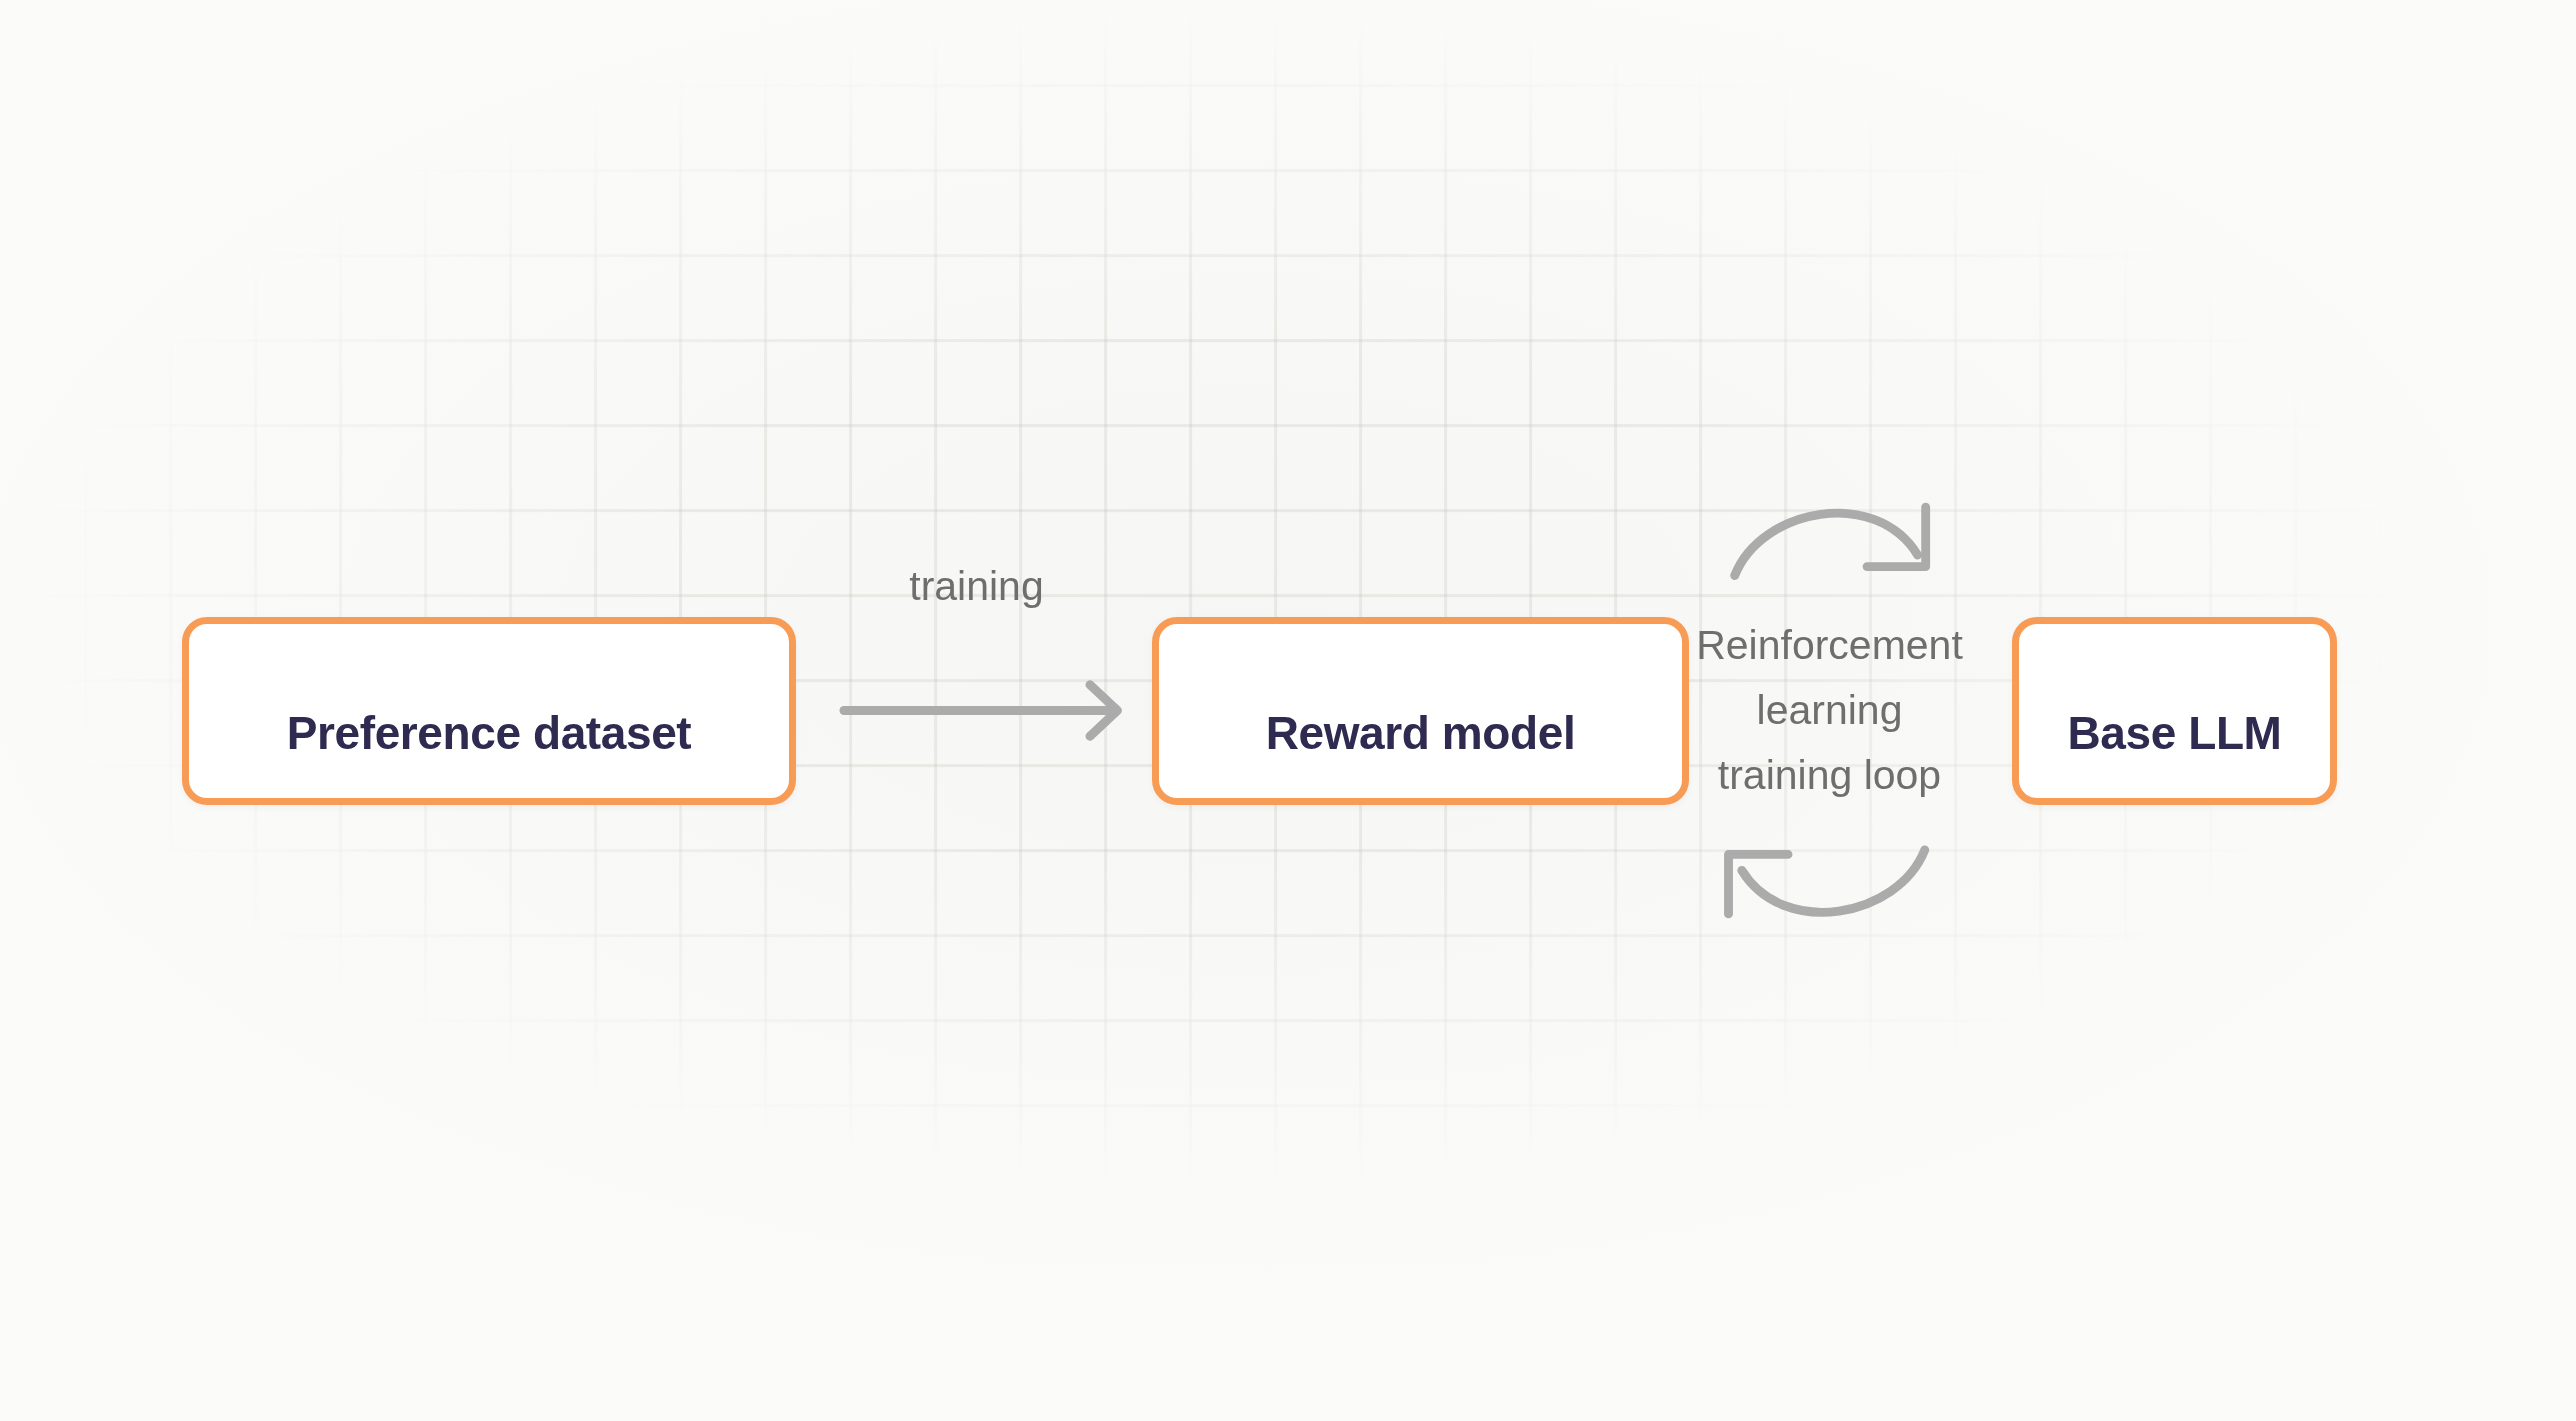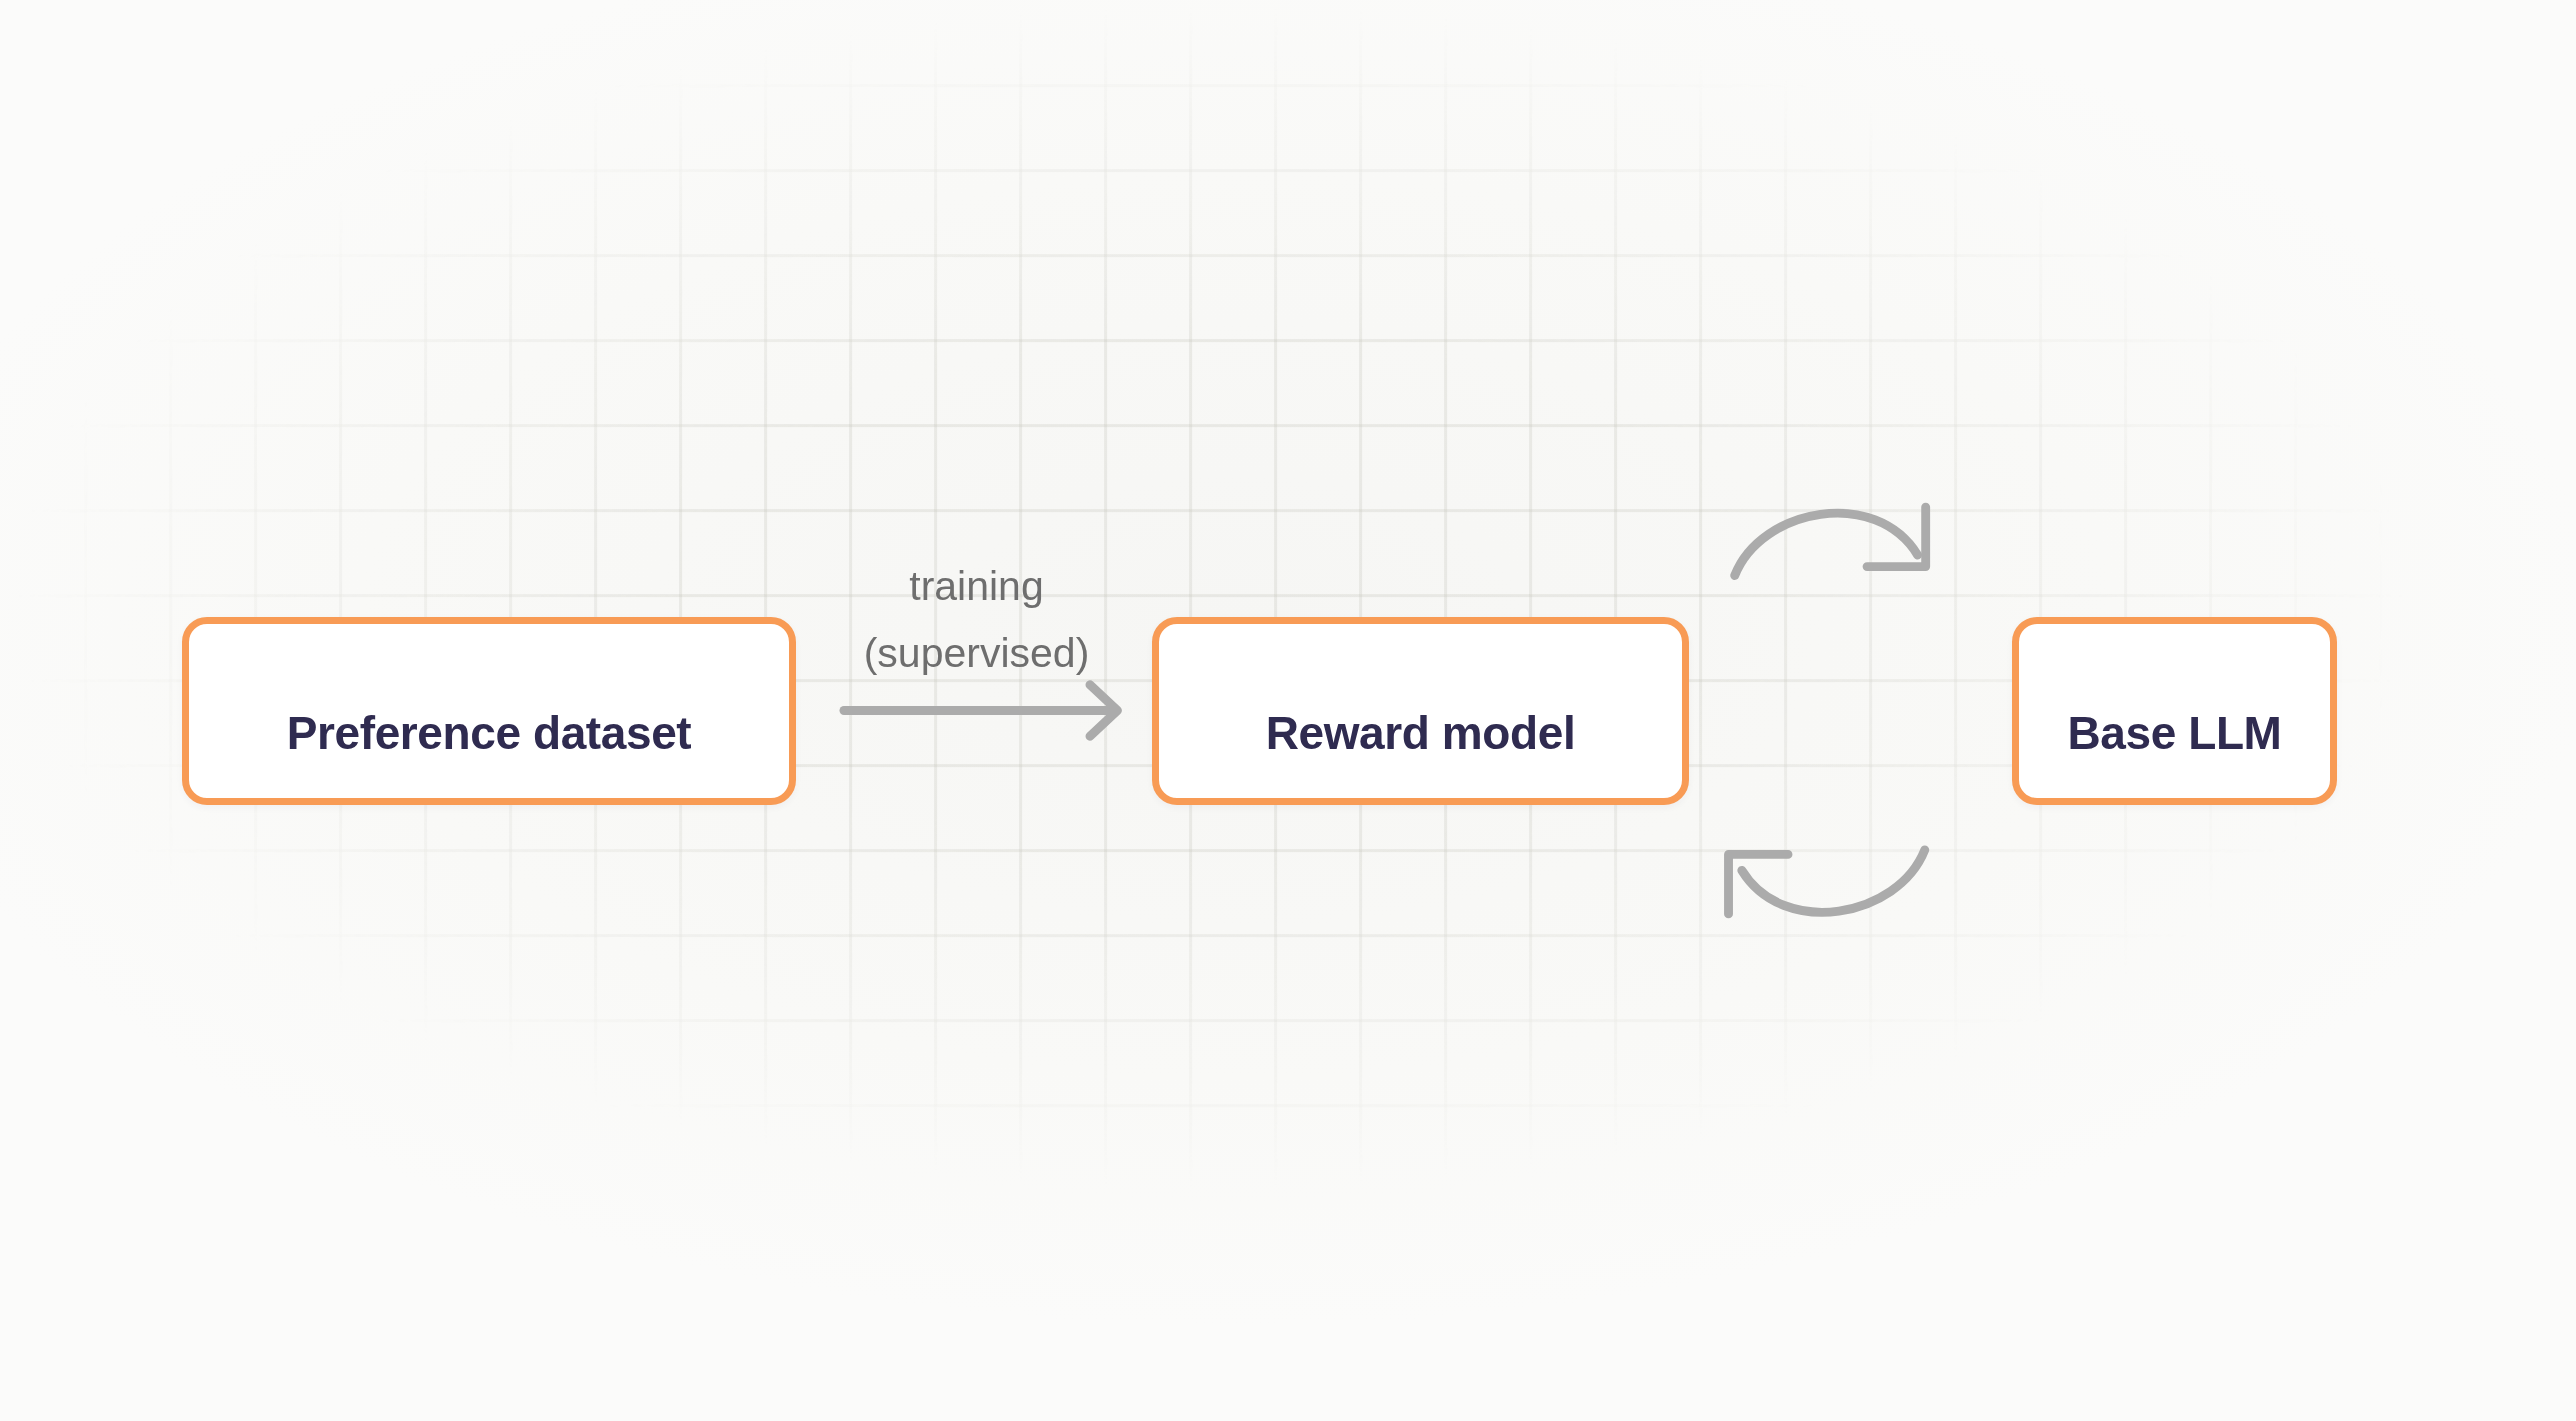--- a/index.html
+++ b/index.html
@@ -122,18 +122,22 @@
   <div class="node node-reward">
     <span class="node-label">Reward model</span>
   </div>
 
   <div class="node node-base">
     <span class="node-label">Base LLM</span>
   </div>
 
   <div class="edge-label supervised-label">
     <span>training</span>
-    <span>(supervised)</span>
   </div>
 
+  <div class="edge-label loop-label">
+    <span>Reinforcement</span>
+    <span>learning</span>
+    <span>training loop</span>
+  </div>
 
 </div>
 
 
 </body></html>

